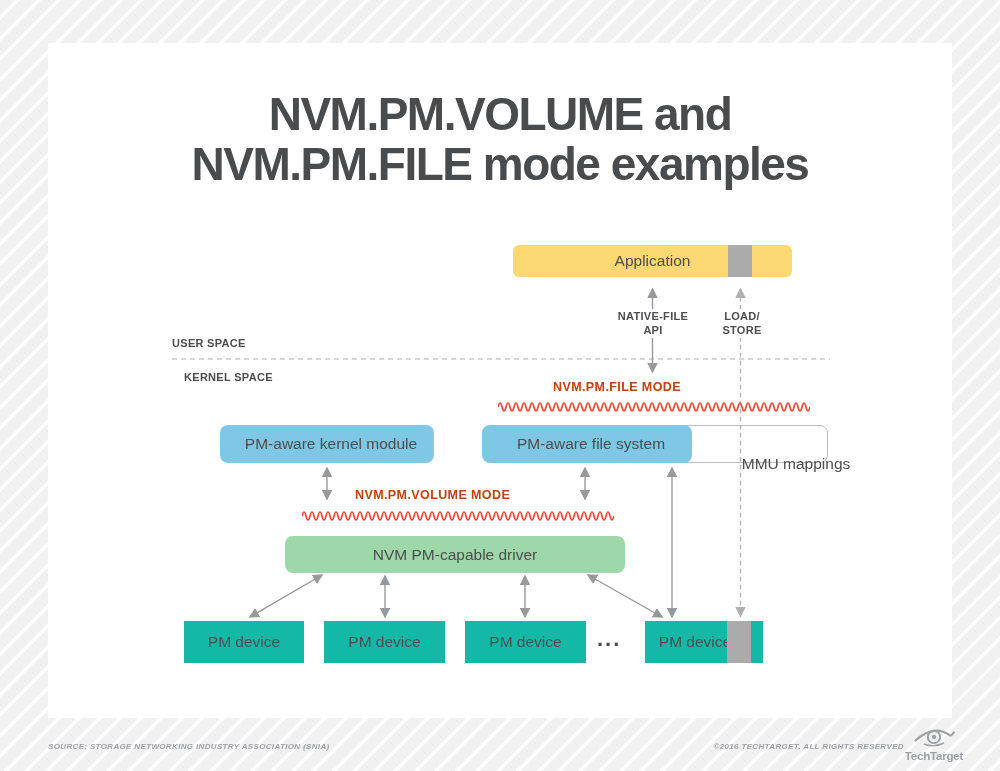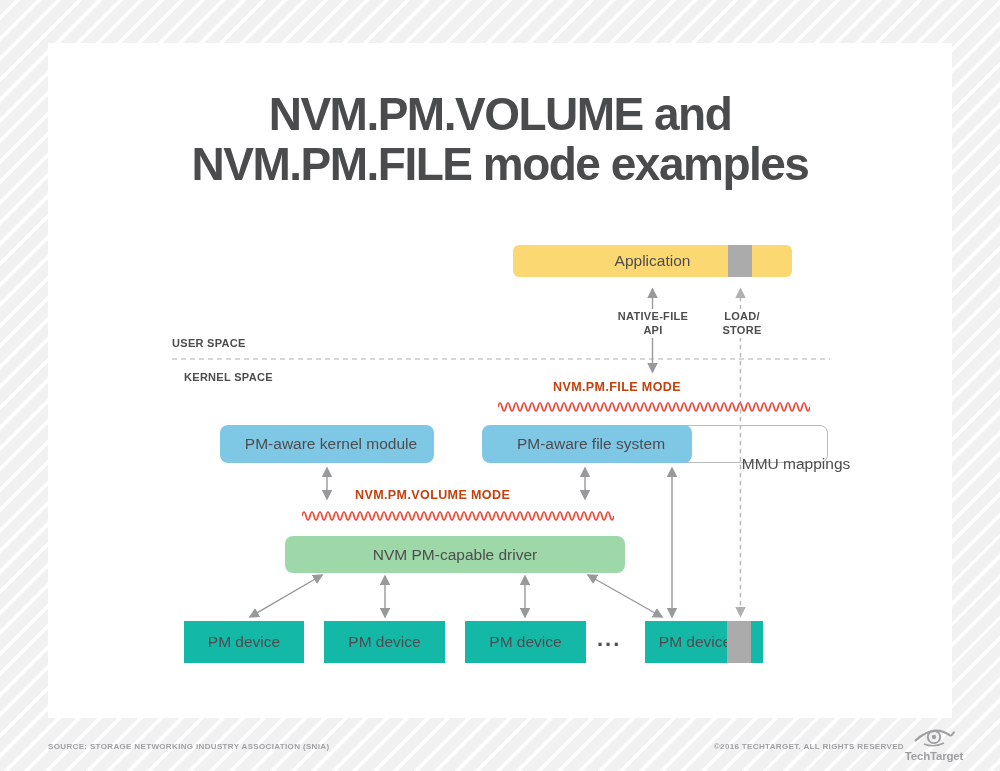--- a/index.html
+++ b/index.html
@@ -44,20 +44,21 @@
     position:absolute; z-index:7; font-size:12.5px; font-weight:bold;
     color:#c2410c; letter-spacing:0.4px; text-align:left; width:200px;
   }
   .ellipsis {
     position:absolute; font-size:22px; font-weight:bold; color:#4d4d4f;
     letter-spacing:2px;
   }
   .footer-text {
     position:absolute; font-size:8px; font-weight:bold; color:#9fa1a4;
     letter-spacing:0.35px;
+    font-style:italic;
   }
   .brand { position:absolute; width:60px; text-align:center; color:#9ea0a3; }
   .brand .brand-name { font-size:11.5px; font-weight:bold; letter-spacing:-0.2px; margin-top:-2px; }
 </style>
 </head>
 <body>
 
 <div class="card">
 
   <div class="title">

